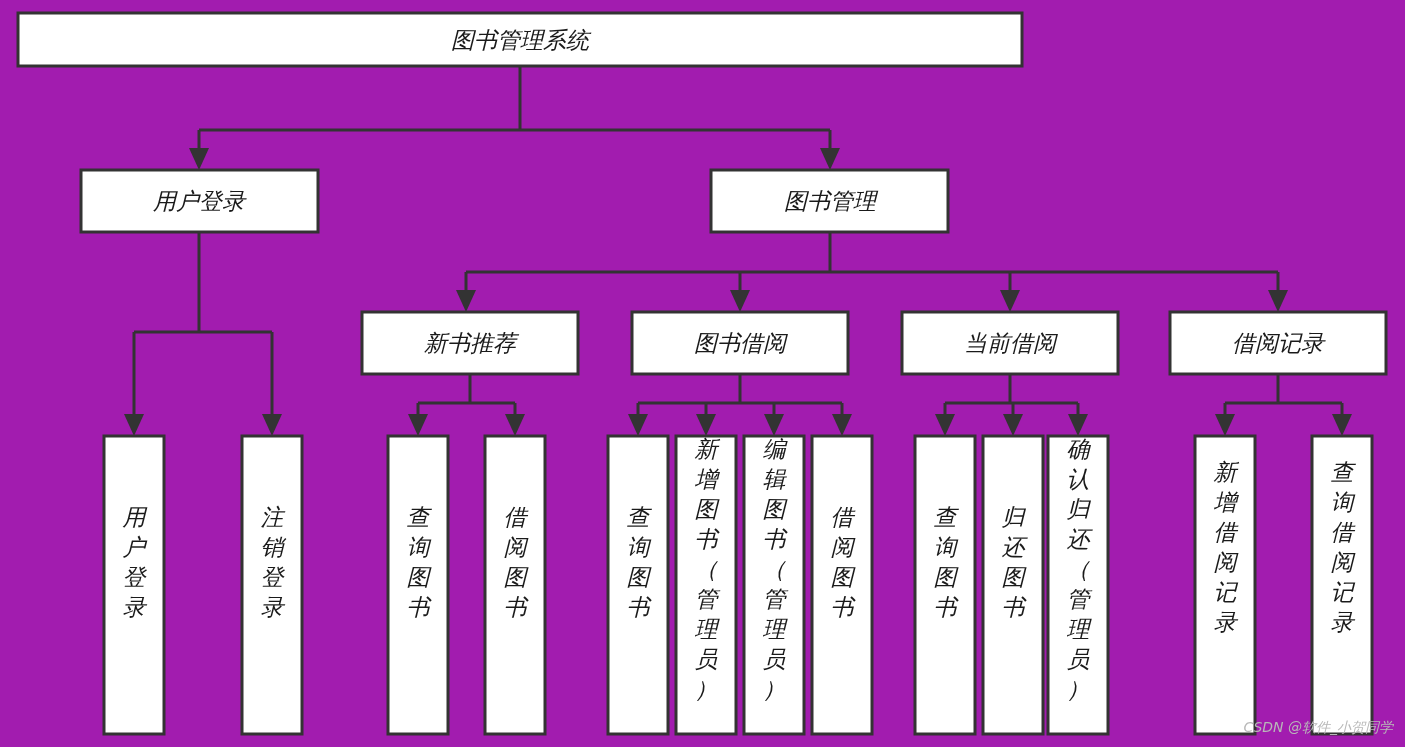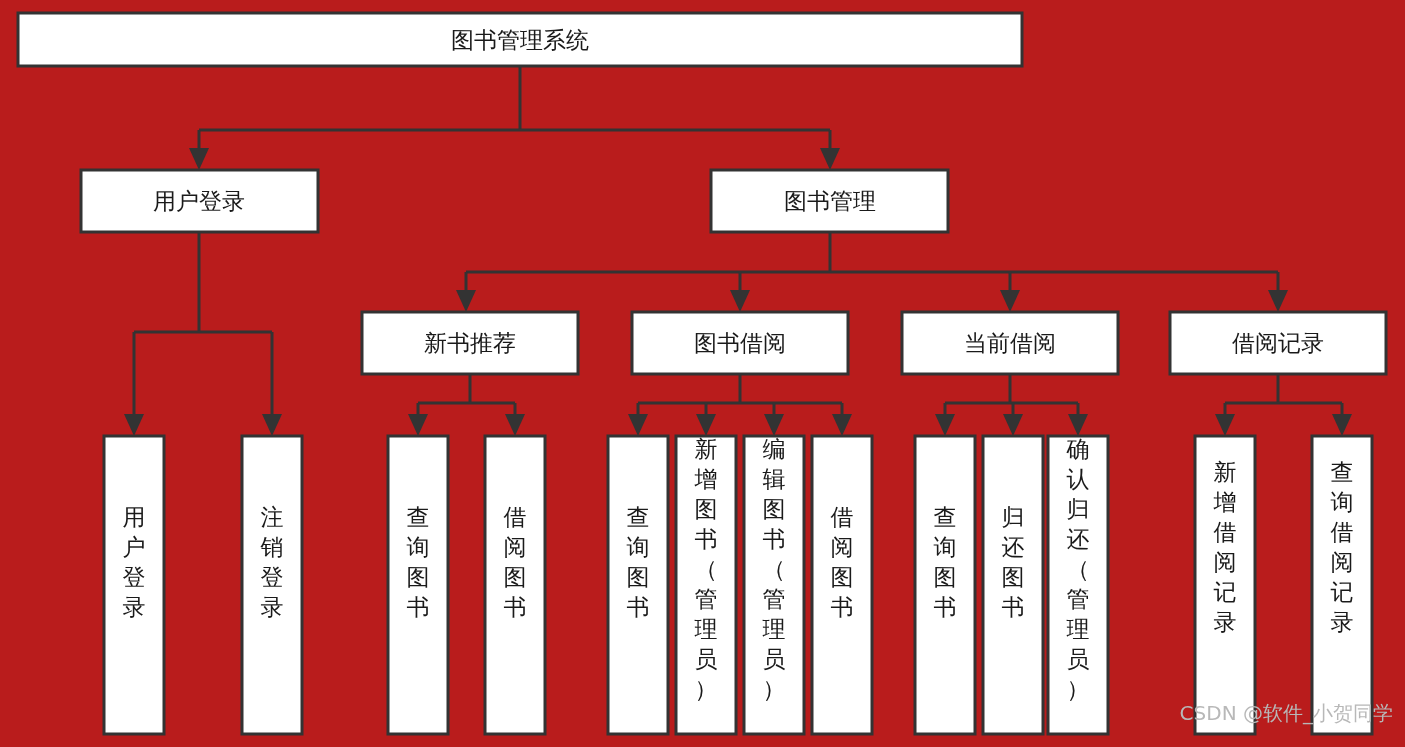--- a/index.html
+++ b/index.html
@@ -8,22 +8,23 @@
     padding: 0;
     background: #ffffff;
   }
   body {
     font-family: "DejaVu Sans", "Liberation Sans", sans-serif;
   }
   #diagram-root {
     position: relative;
     width: 1405px;
     height: 747px;
-    background: #b91c1c;
+    background: #a21caf;
     overflow: hidden;
+    font-style: italic;
   }
   svg#flow {
     position: absolute;
     left: 0;
     top: 0;
     width: 1405px;
     height: 747px;
     display: block;
   }
   .node-rect {
@@ -50,23 +51,23 @@
   }
   .node-label-vertical {
     fill: #1a1a1a;
     font-family: "DejaVu Sans", "Liberation Sans", sans-serif;
     font-size: 23px;
     text-anchor: middle;
   }
   .watermark-text {
     position: absolute;
     right: 12px;
-    bottom: 20px;
+    bottom: 10px;
     color: #b8b8b8;
-    font-size: 20px;
+    font-size: 14px;
     font-family: "DejaVu Sans", "Liberation Sans", sans-serif;
     white-space: nowrap;
     user-select: none;
   }
 </style>
 </head>
 <body>
 
 <div id="diagram-root">
 

